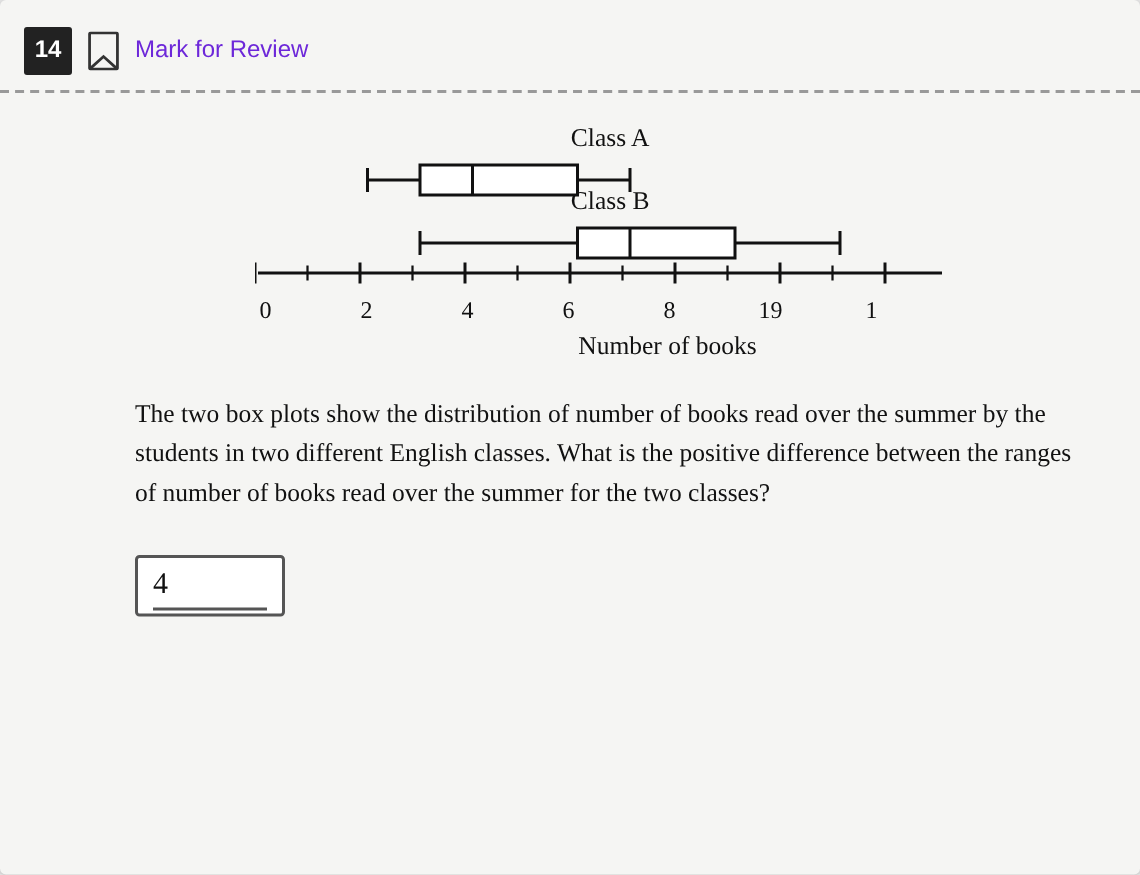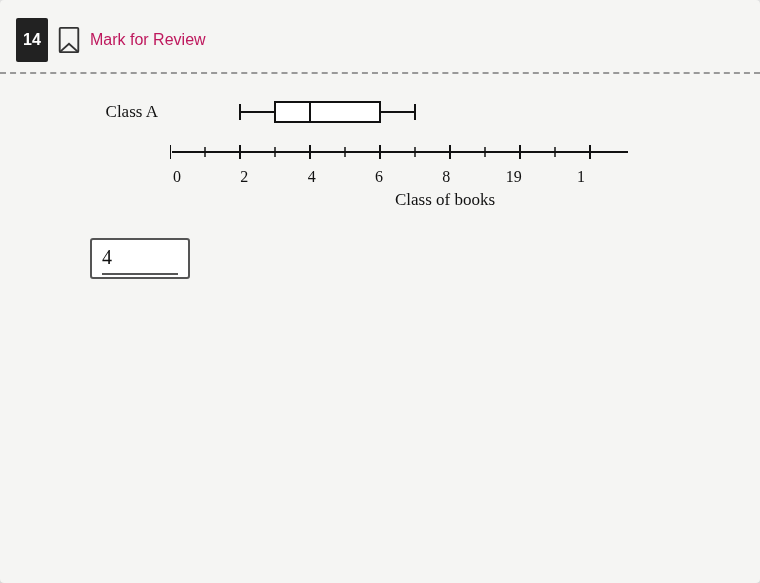--- a/index.html
+++ b/index.html
@@ -32,54 +32,55 @@
       gap: 10px;
     }
 
     .question-number {
       background: #222;
       color: #fff;
       font-family: Arial, sans-serif;
       font-weight: bold;
       font-size: 16px;
       width: 32px;
-      height: 44px;
+      height: 32px;
       display: flex;
       align-items: center;
       justify-content: center;
       border-radius: 2px;
     }
 
     .bookmark-icon {
       width: 22px;
       height: 26px;
     }
 
     .mark-review-label {
       font-family: Arial, sans-serif;
       font-size: 16px;
-      color: #be185d;
+      color: #6d28d9;
     }
 
     
     .content {
       padding: 20px 40px 30px 90px;
     }
 
     
     .box-plot-area {
       margin-bottom: 10px;
       position: relative;
     }
 
     .plot-row {
       display: flex;
       align-items: center;
       margin-bottom: 6px;
       height: 36px;
+      flex-direction: column;
     }
 
     .class-label {
       width: 80px;
       font-size: 17px;
       font-family: Georgia, serif;
       color: #111;
       text-align: right;
       padding-right: 12px;
       flex-shrink: 0;
@@ -199,20 +200,40 @@
 
             <line x1="140" y1="8" x2="140" y2="28" stroke="#111" stroke-width="2"></line>
 
             <line x1="210" y1="18" x2="245" y2="18" stroke="#111" stroke-width="2"></line>
 
             <line x1="245" y1="10" x2="245" y2="26" stroke="#111" stroke-width="2"></line>
           </svg>
         </div>
       </div>
 
+      <div class="plot-row">
+        <div class="class-label">Class B</div>
+        <div class="plot-canvas">
+          
+          <svg width="460" height="36" viewBox="0 0 460 36" xmlns="http://www.w3.org/2000/svg">
+
+            <line x1="105" y1="10" x2="105" y2="26" stroke="#111" stroke-width="2"></line>
+
+            <line x1="105" y1="18" x2="210" y2="18" stroke="#111" stroke-width="2"></line>
+
+            <rect x="210" y="8" width="105" height="20" fill="white" stroke="#111" stroke-width="2"></rect>
+
+            <line x1="245" y1="8" x2="245" y2="28" stroke="#111" stroke-width="2"></line>
+
+            <line x1="315" y1="18" x2="385" y2="18" stroke="#111" stroke-width="2"></line>
+
+            <line x1="385" y1="10" x2="385" y2="26" stroke="#111" stroke-width="2"></line>
+          </svg>
+        </div>
+      </div>
     </div>
 
     <div class="number-line-container">
       <div class="number-line-spacer"></div>
       <div class="number-line-wrap">
         <svg width="460" height="24" viewBox="0 0 460 24" xmlns="http://www.w3.org/2000/svg">
 
           <line x1="2" y1="12" x2="458" y2="12" stroke="#111" stroke-width="2"></line>
 
           <line x1="0" y1="5" x2="0" y2="19" stroke="#111" stroke-width="2"></line>
@@ -235,22 +256,23 @@
           <span class="axis-label">2</span>
           <span class="axis-label">4</span>
           <span class="axis-label">6</span>
           <span class="axis-label">8</span>
           <span class="axis-label">19</span>
           <span class="axis-label">1</span>
         </div>
       </div>
     </div>
 
-    <div class="x-axis-title">Class of books</div>
-
+    <div class="x-axis-title">Number of books</div>
+
+    <div class="description">The two box plots show the distribution of number of books read over the summer by the students in two different English classes. What is the positive difference between the ranges of number of books read over the summer for the two classes?</div>
 
     <div class="answer-area">
       <div class="answer-box">
         <span class="answer-value">4</span>
       </div>
     </div>
 
   </div>
 </div>
 

